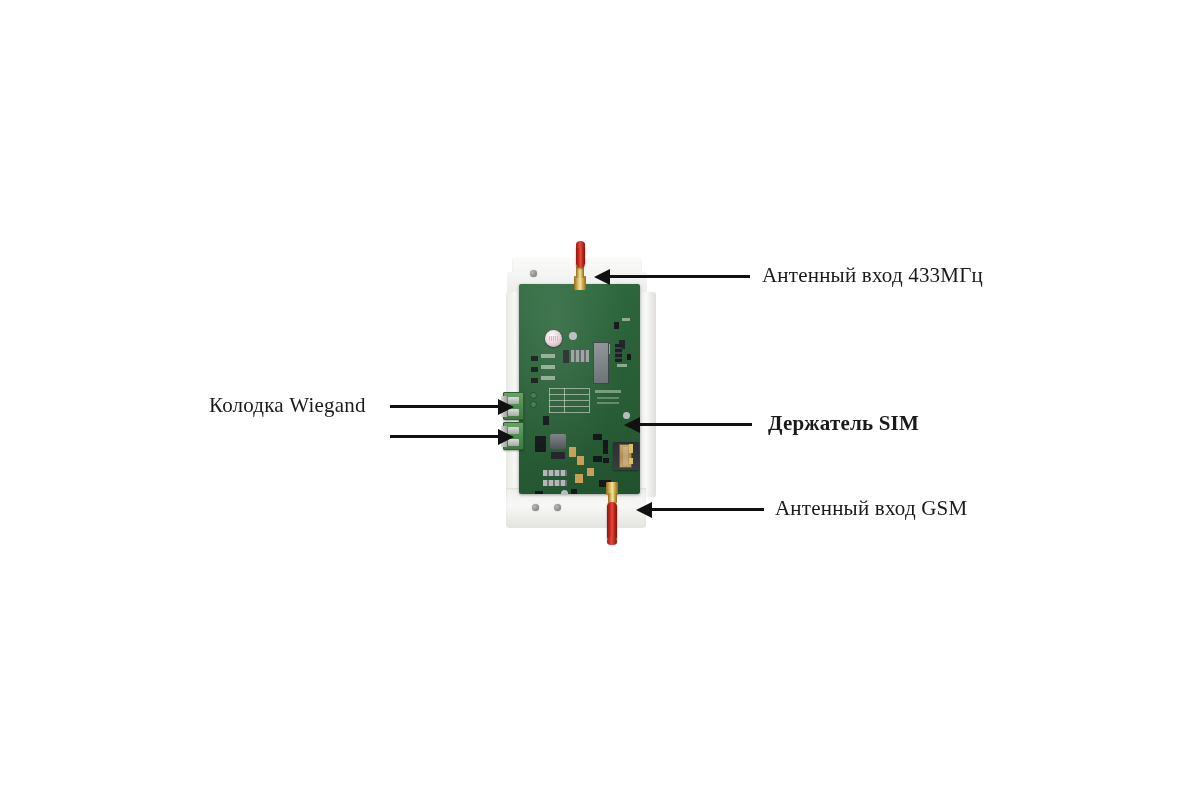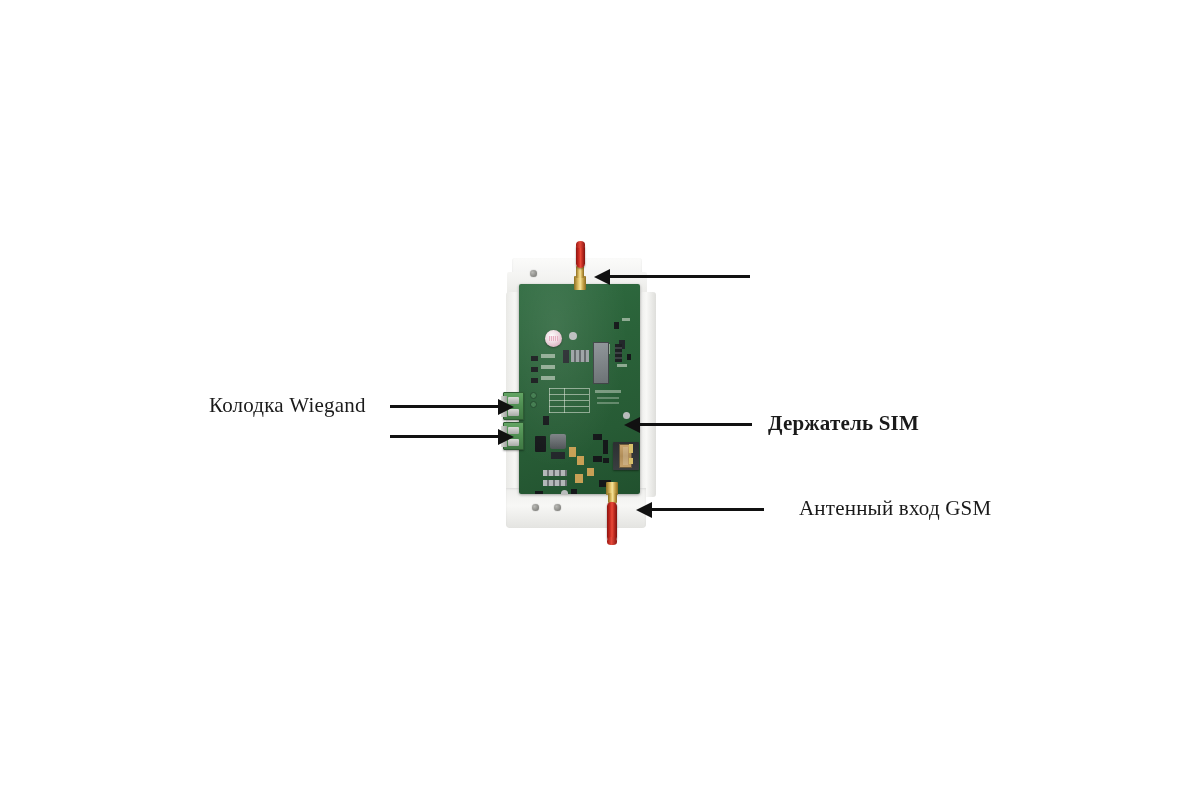--- a/index.html
+++ b/index.html
@@ -296,29 +296,30 @@
     <div class="antenna-tip" style="left:76px; top:-11px; width:9px; height:7px;"></div>
 
     <div class="sma" style="left:106px; top:230px; width:12px; height:13px;"></div>
     <div class="sma" style="left:108px; top:241px; width:9px; height:10px;"></div>
     <div class="antenna-red" style="left:107px; top:250px; width:10px; height:40px;"></div>
     <div class="antenna-tip" style="left:107px; top:285px; width:10px; height:8px;"></div>
   </div>
 
   <div class="leader" style="left:610px; top:275px; width:140px;"></div>
   <div class="arrow left" style="left:594px; top:269px;"></div>
+  <div class="label" style="left:762px; top:263px;">Антенный вход 433МГц</div>
 
   <div class="leader" style="left:390px; top:405px; width:112px;"></div>
   <div class="arrow right" style="left:498px; top:399px;"></div>
   <div class="label" style="left:209px; top:393px;">Колодка Wiegand</div>
 
   <div class="leader" style="left:390px; top:435px; width:112px;"></div>
   <div class="arrow right" style="left:498px; top:429px;"></div>
 
   <div class="leader" style="left:640px; top:423px; width:112px;"></div>
   <div class="arrow left" style="left:624px; top:417px;"></div>
   <div class="label" style="left:768px; top:411px;font-weight:bold;">Держатель SIM</div>
 
   <div class="leader" style="left:652px; top:508px; width:112px;"></div>
   <div class="arrow left" style="left:636px; top:502px;"></div>
-  <div class="label" style="left:775px; top:496px;margin-left:24px;">Антенный вход GSM</div>
+  <div class="label" style="left:775px; top:496px;">Антенный вход GSM</div>
 
 </div>
 
 </body></html>

